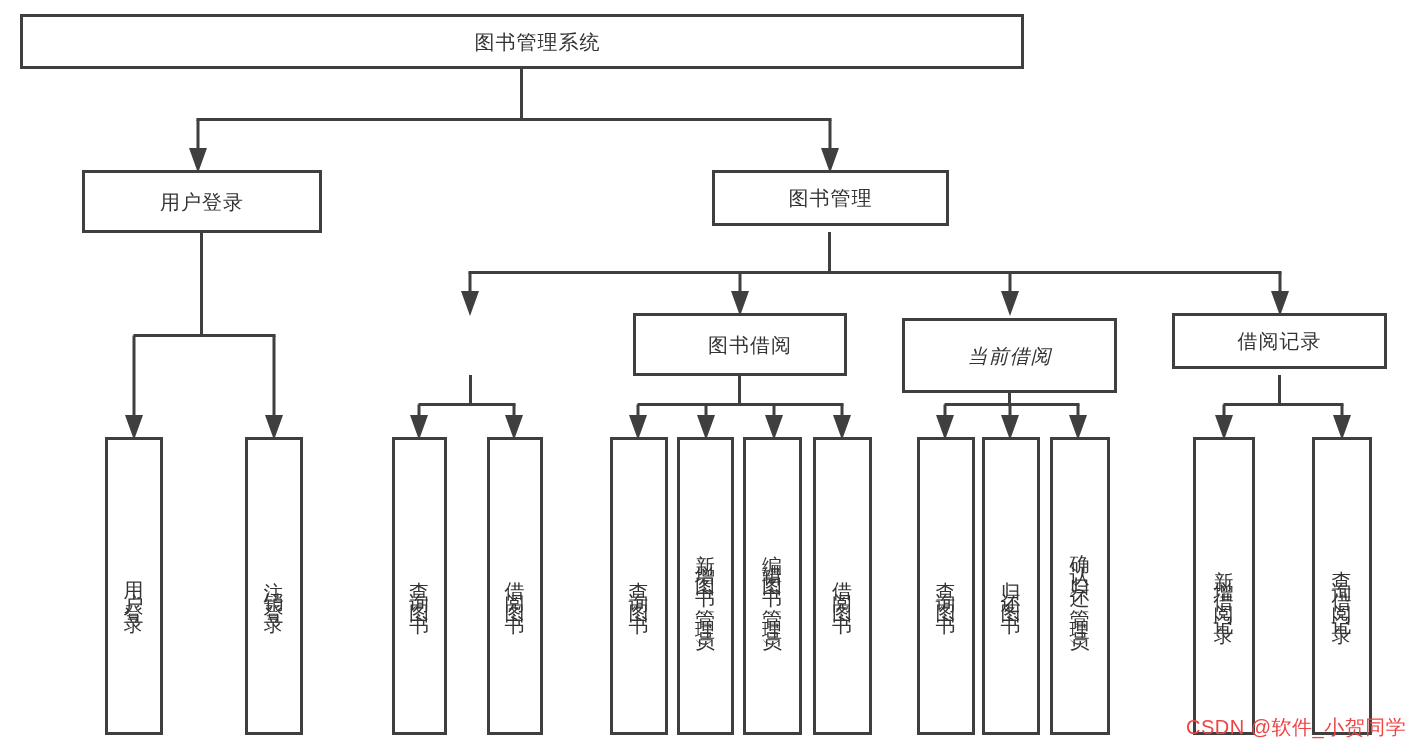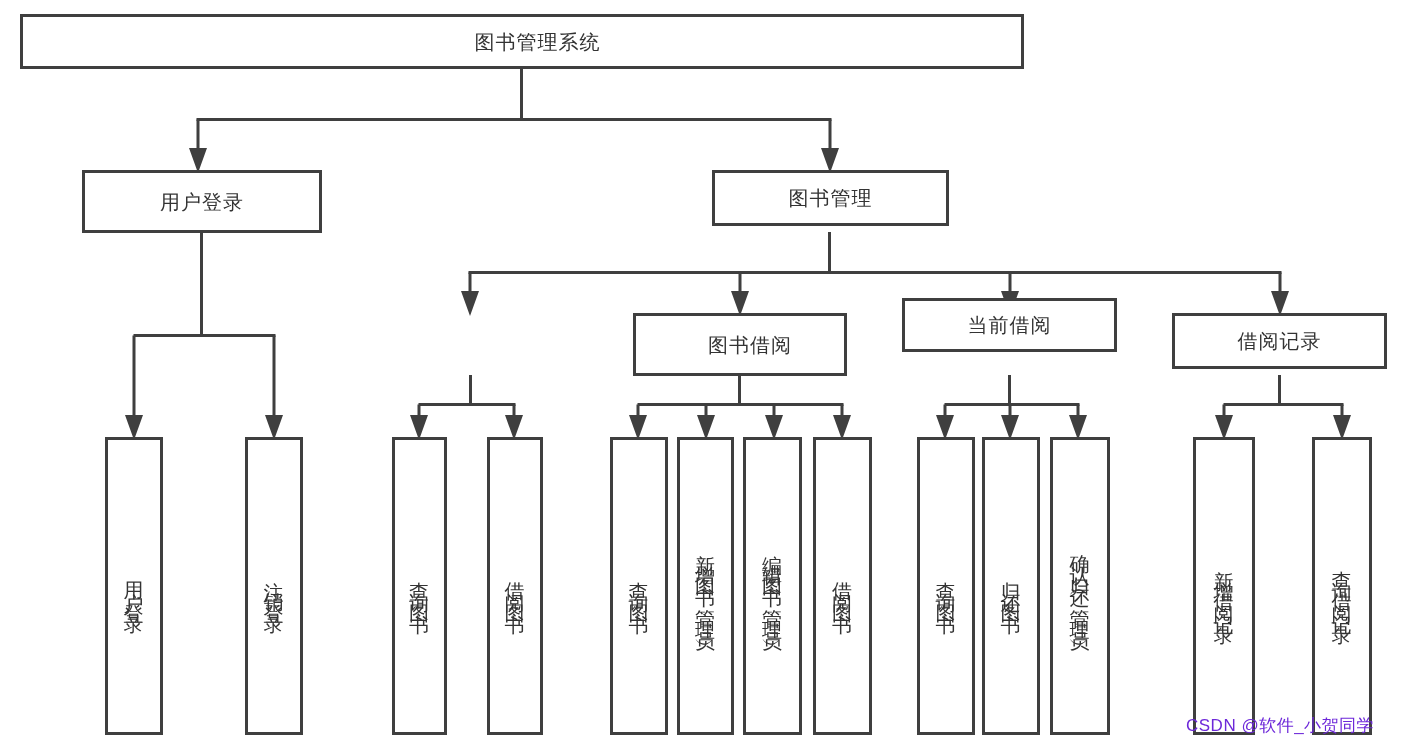--- a/index.html
+++ b/index.html
@@ -39,21 +39,21 @@
     writing-mode: vertical-rl;
     letter-spacing: 11px;
     padding-top: 4px;
   }
   
   .n-root   { left: 20px;   top: 14px;  width: 1004px; height: 55px; padding-left: 31px; }
   .n-l2-0   { left: 82px;   top: 170px; width: 240px;  height: 63px; }
   .n-l2-1   { left: 712px;  top: 170px; width: 237px;  height: 56px; }
   .n-l3-0   { left: 363px;  top: 313px; width: 217px;  height: 63px; }
   .n-l3-1   { left: 633px;  top: 313px; width: 214px;  height: 63px; padding-left: 20px; }
-  .n-l3-2   { left: 902px;  top: 298px; width: 215px;  height: 54px; }
+  .n-l3-2   { left: 902px;  top: 318px; width: 215px;  height: 75px; font-style: italic; }
   .n-l3-3   { left: 1172px; top: 313px; width: 215px;  height: 56px; text-align: right; }
   
   .n-leaf   { top: 437px; height: 298px; }
   .n-lf-0   { left: 105px;  width: 58px; }
   .n-lf-1   { left: 245px;  width: 58px; }
   .n-lf-2   { left: 392px;  width: 55px; }
   .n-lf-3   { left: 487px;  width: 56px; }
   .n-lf-4   { left: 610px;  width: 58px; }
   .n-lf-5   { left: 677px;  width: 57px; }
   .n-lf-6   { left: 743px;  width: 59px; }
@@ -61,22 +61,22 @@
   .n-lf-8   { left: 917px;  width: 58px; }
   .n-lf-9   { left: 982px;  width: 58px; }
   .n-lf-10  { left: 1050px; width: 60px; }
   .n-lf-11  { left: 1193px; width: 62px; }
   .n-lf-12  { left: 1312px; width: 60px; }
   .watermark {
     position: absolute;
     left: 1186px;
     top: 714px;
     z-index: 3;
-    font-size: 17px;
-    color: #6d28d9;
+    font-size: 20px;
+    color: #ef4444;
     white-space: nowrap;
     letter-spacing: 0.5px;
   }
 </style>
 </head>
 <body>
 
 <div class="canvas">
 
   <svg class="connectors" width="1405" height="747" viewBox="0 0 1405 747">

